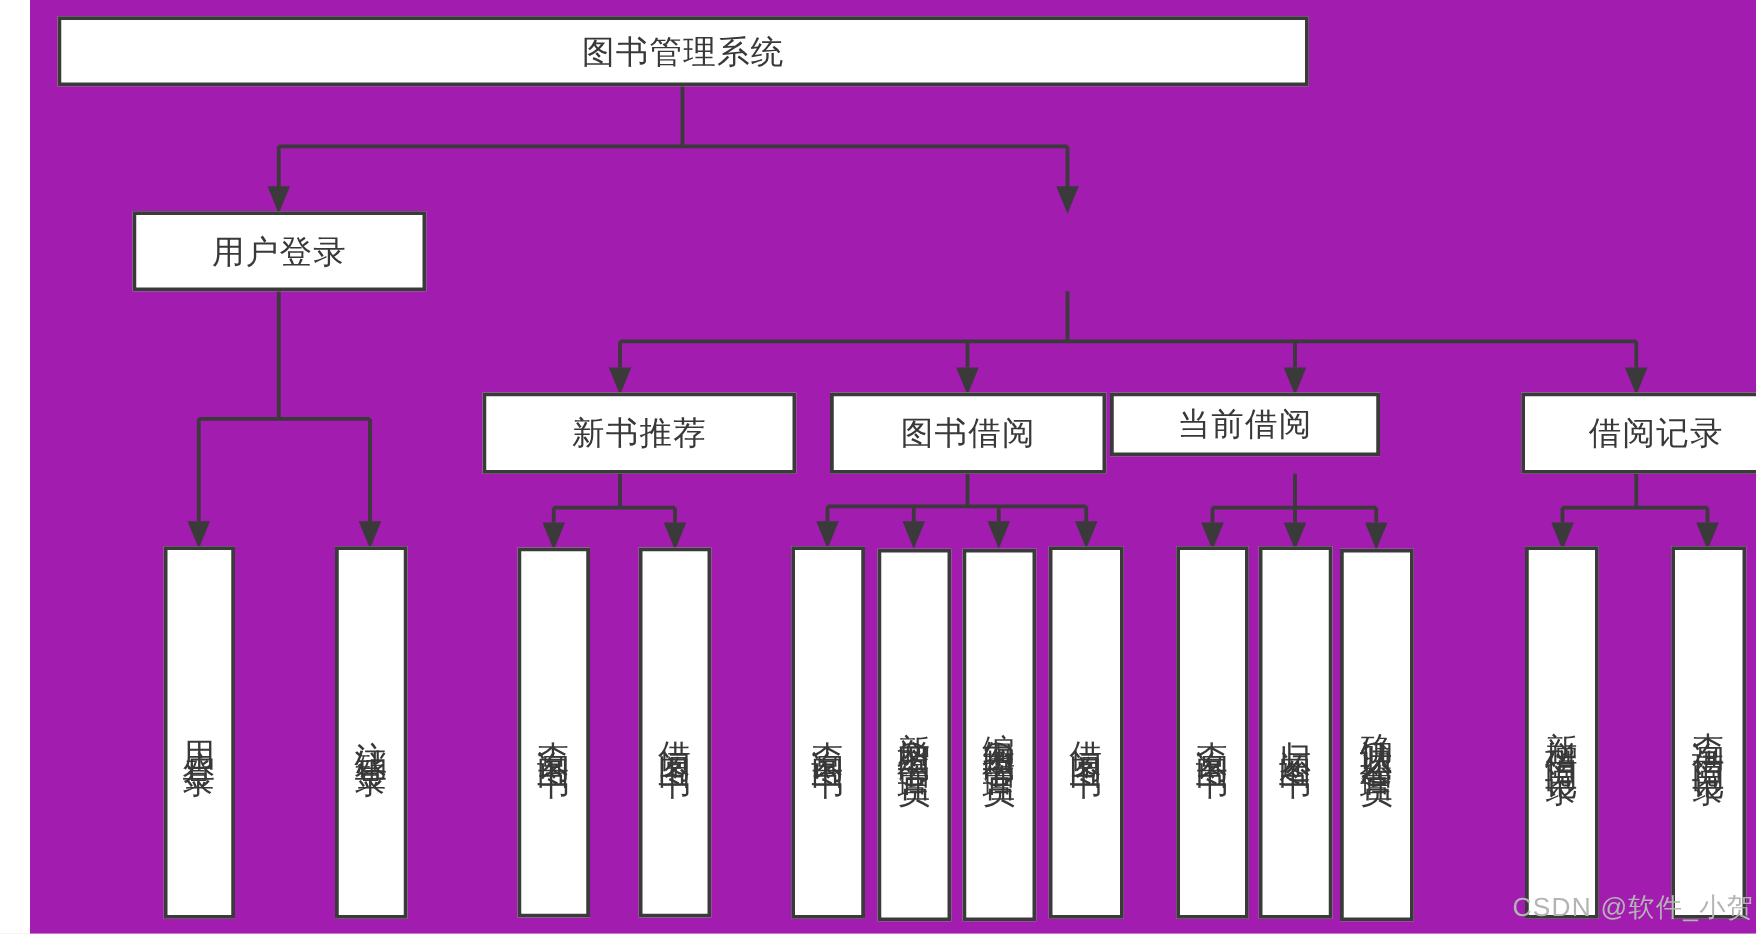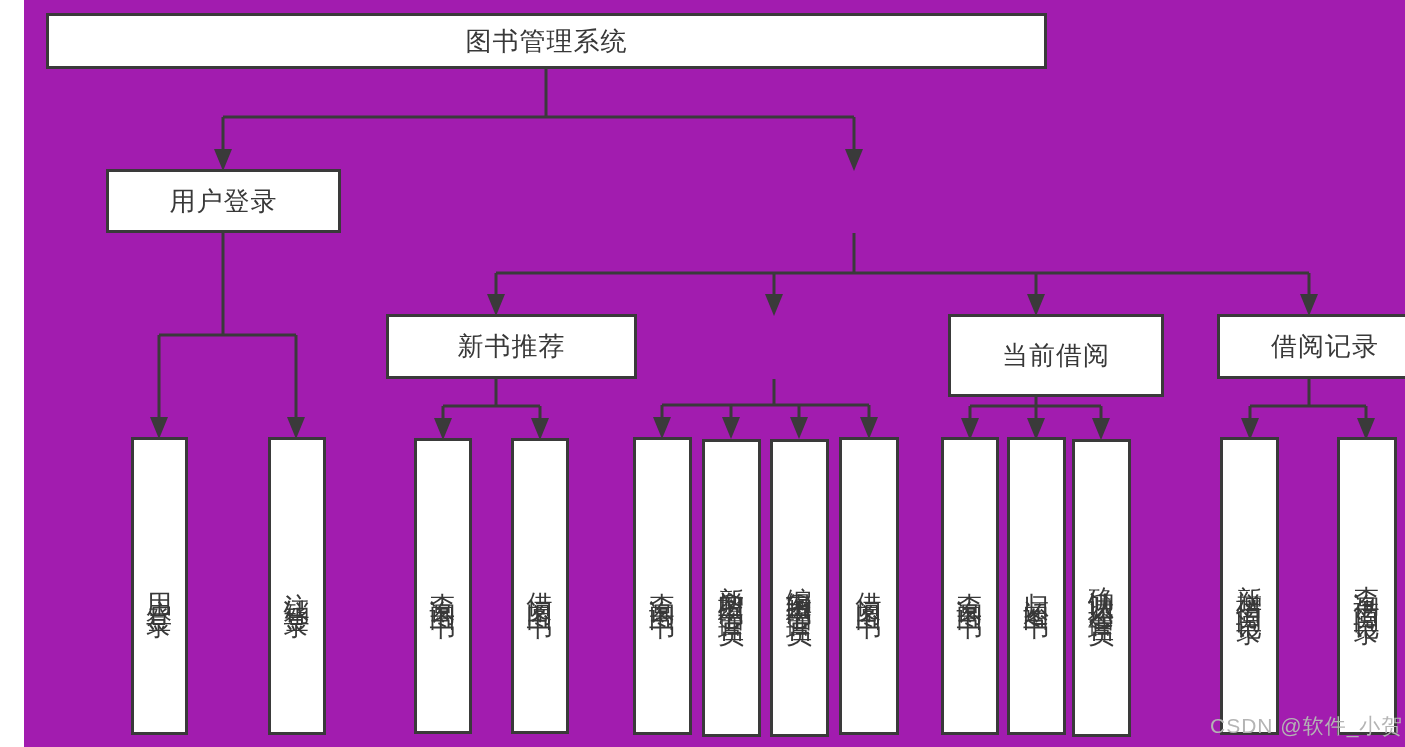--- a/index.html
+++ b/index.html
@@ -66,21 +66,24 @@
     <span>图书管理系统</span>
   </div>
 
   <div class="node h" style="left:82px;top:169px;width:235px;height:64px">
     <span>用户登录</span>
   </div>
 
   <div class="node h" style="left:362px;top:314px;width:251px;height:65px">
     <span>新书推荐</span>
   </div>
-  <div class="node h" style="left:924px;top:314px;width:216px;height:83px">
+  <div class="node h" style="left:640px;top:314px;width:221px;height:65px">
+    <span>图书借阅</span>
+  </div>
+  <div class="node h" style="left:864px;top:314px;width:216px;height:51px">
     <span>当前借阅</span>
   </div>
   <div class="node h" style="left:1193px;top:314px;width:216px;height:65px">
     <span>借阅记录</span>
   </div>
 
   <div class="node v" style="left:107px;top:437px;width:57px;height:298px">
     <span>用户登录</span>
   </div>
   <div class="node v" style="left:244px;top:437px;width:58px;height:298px">

